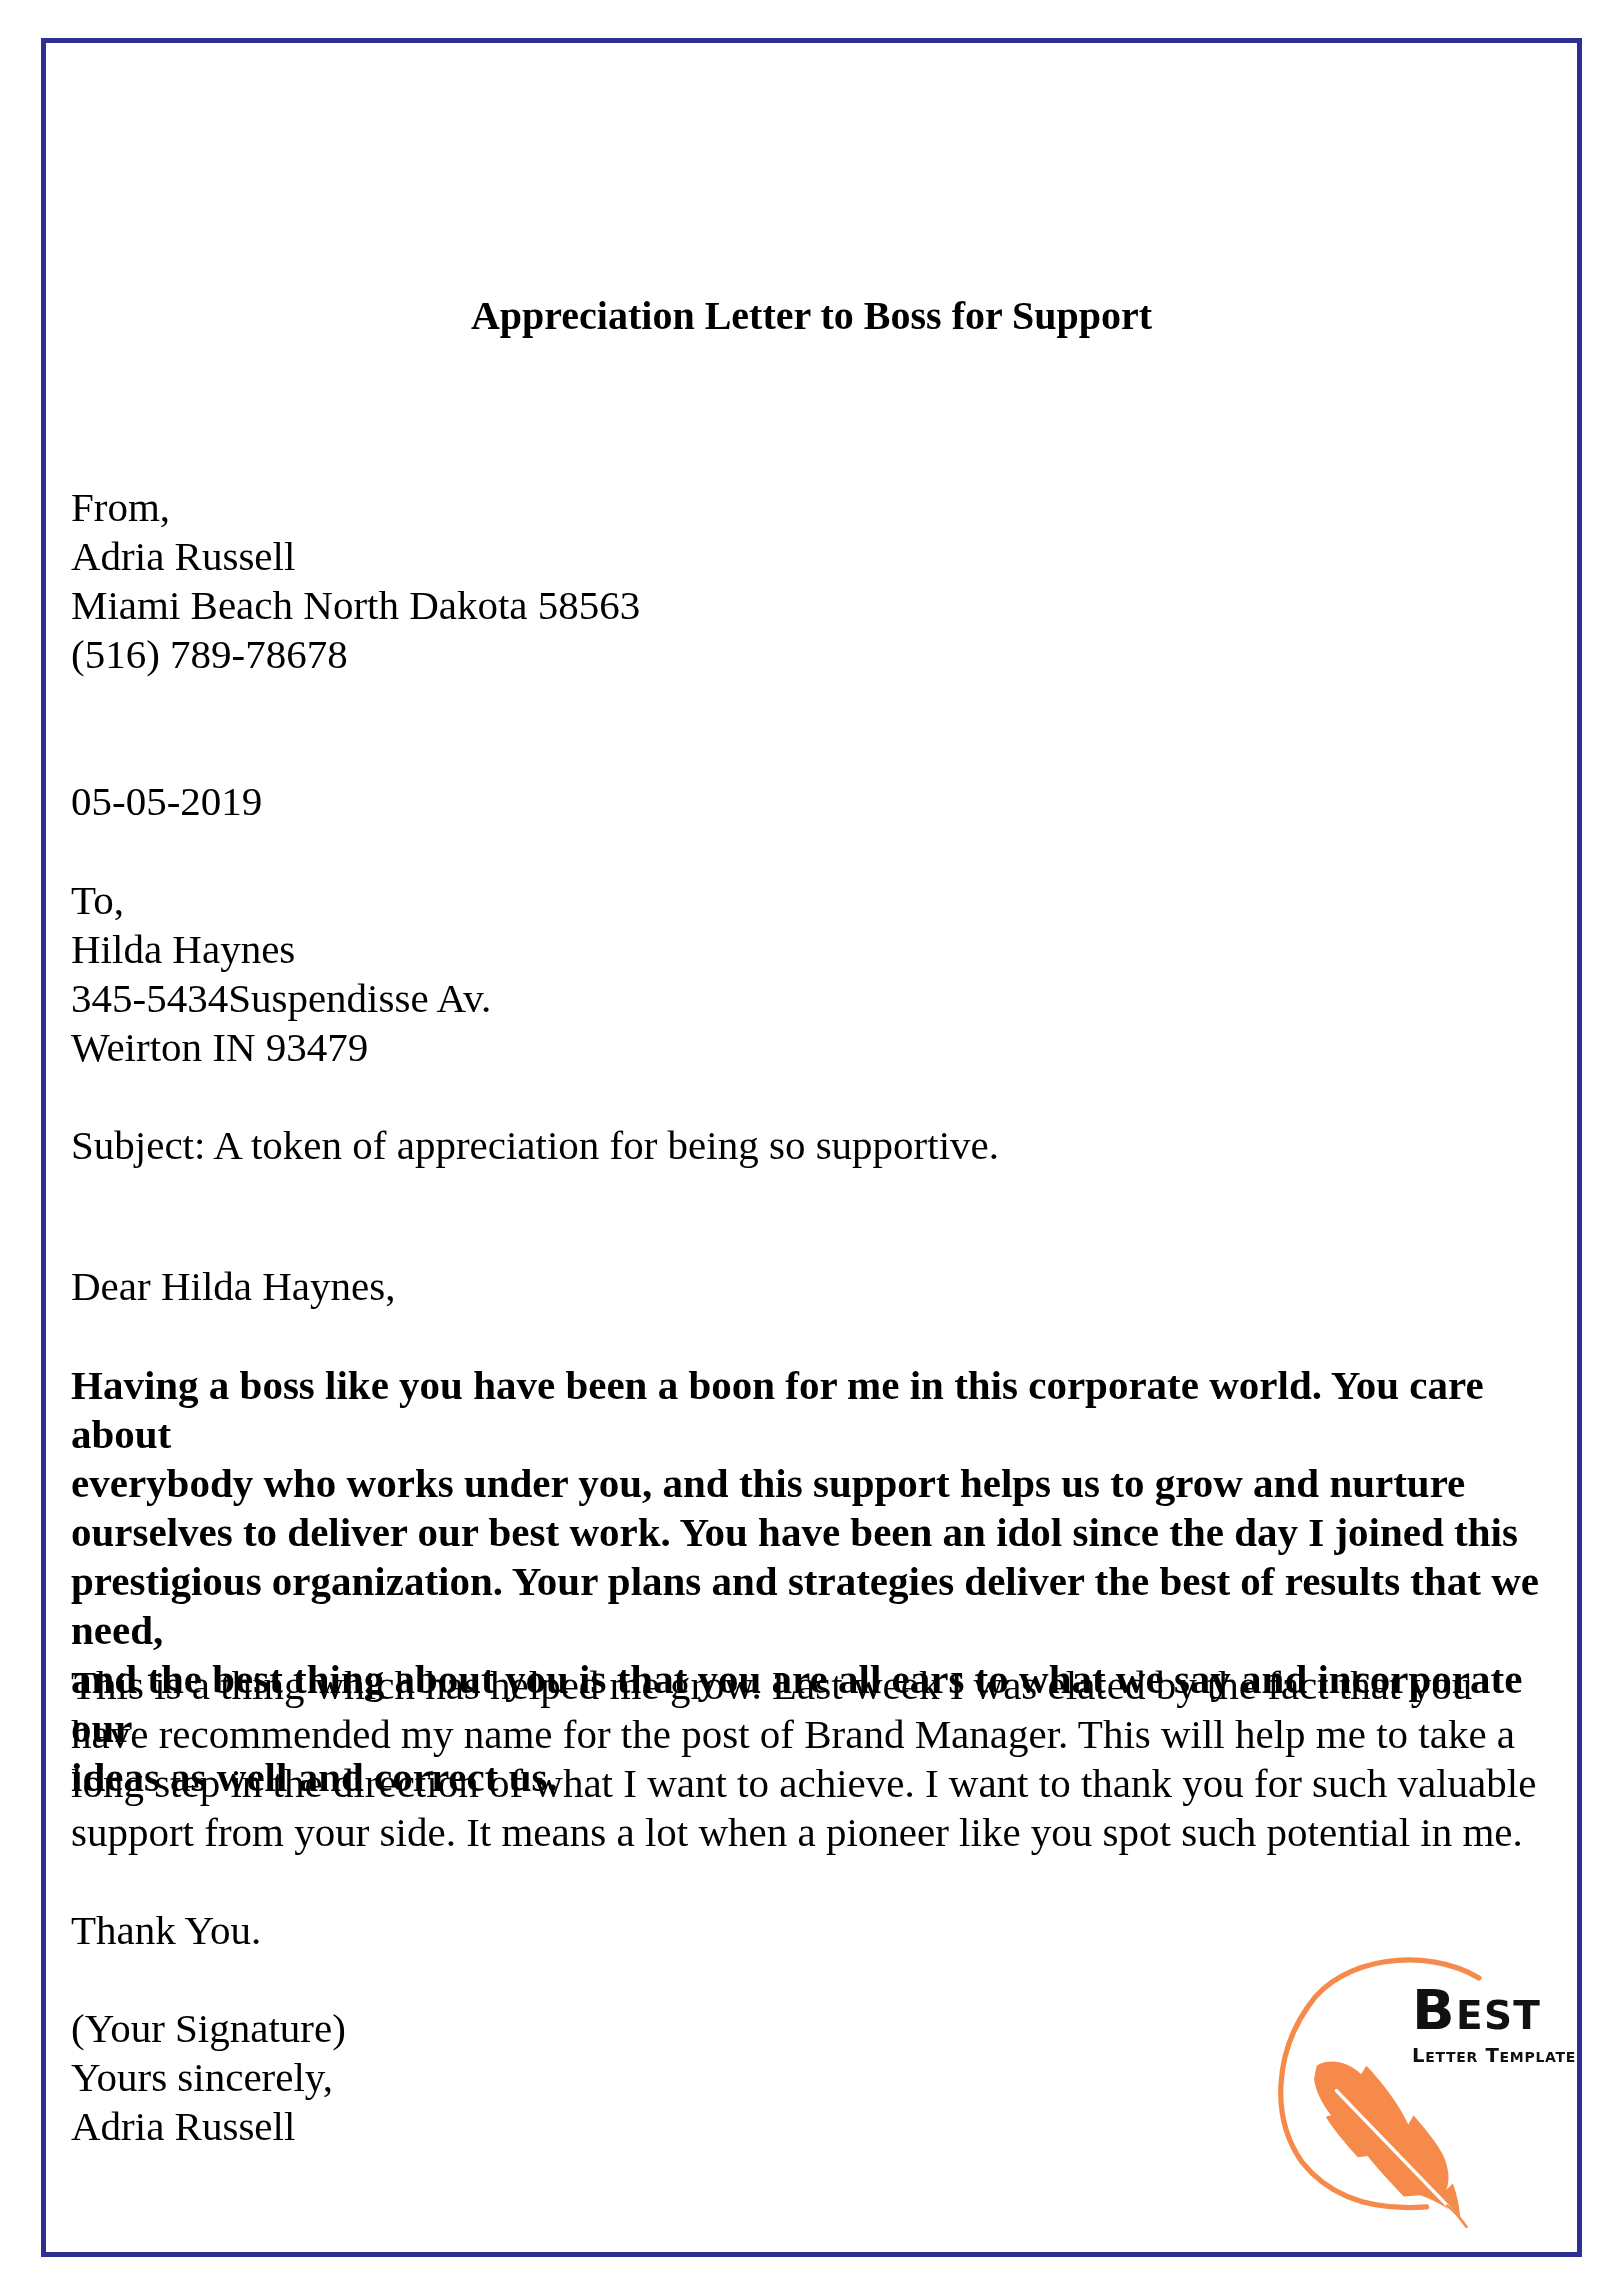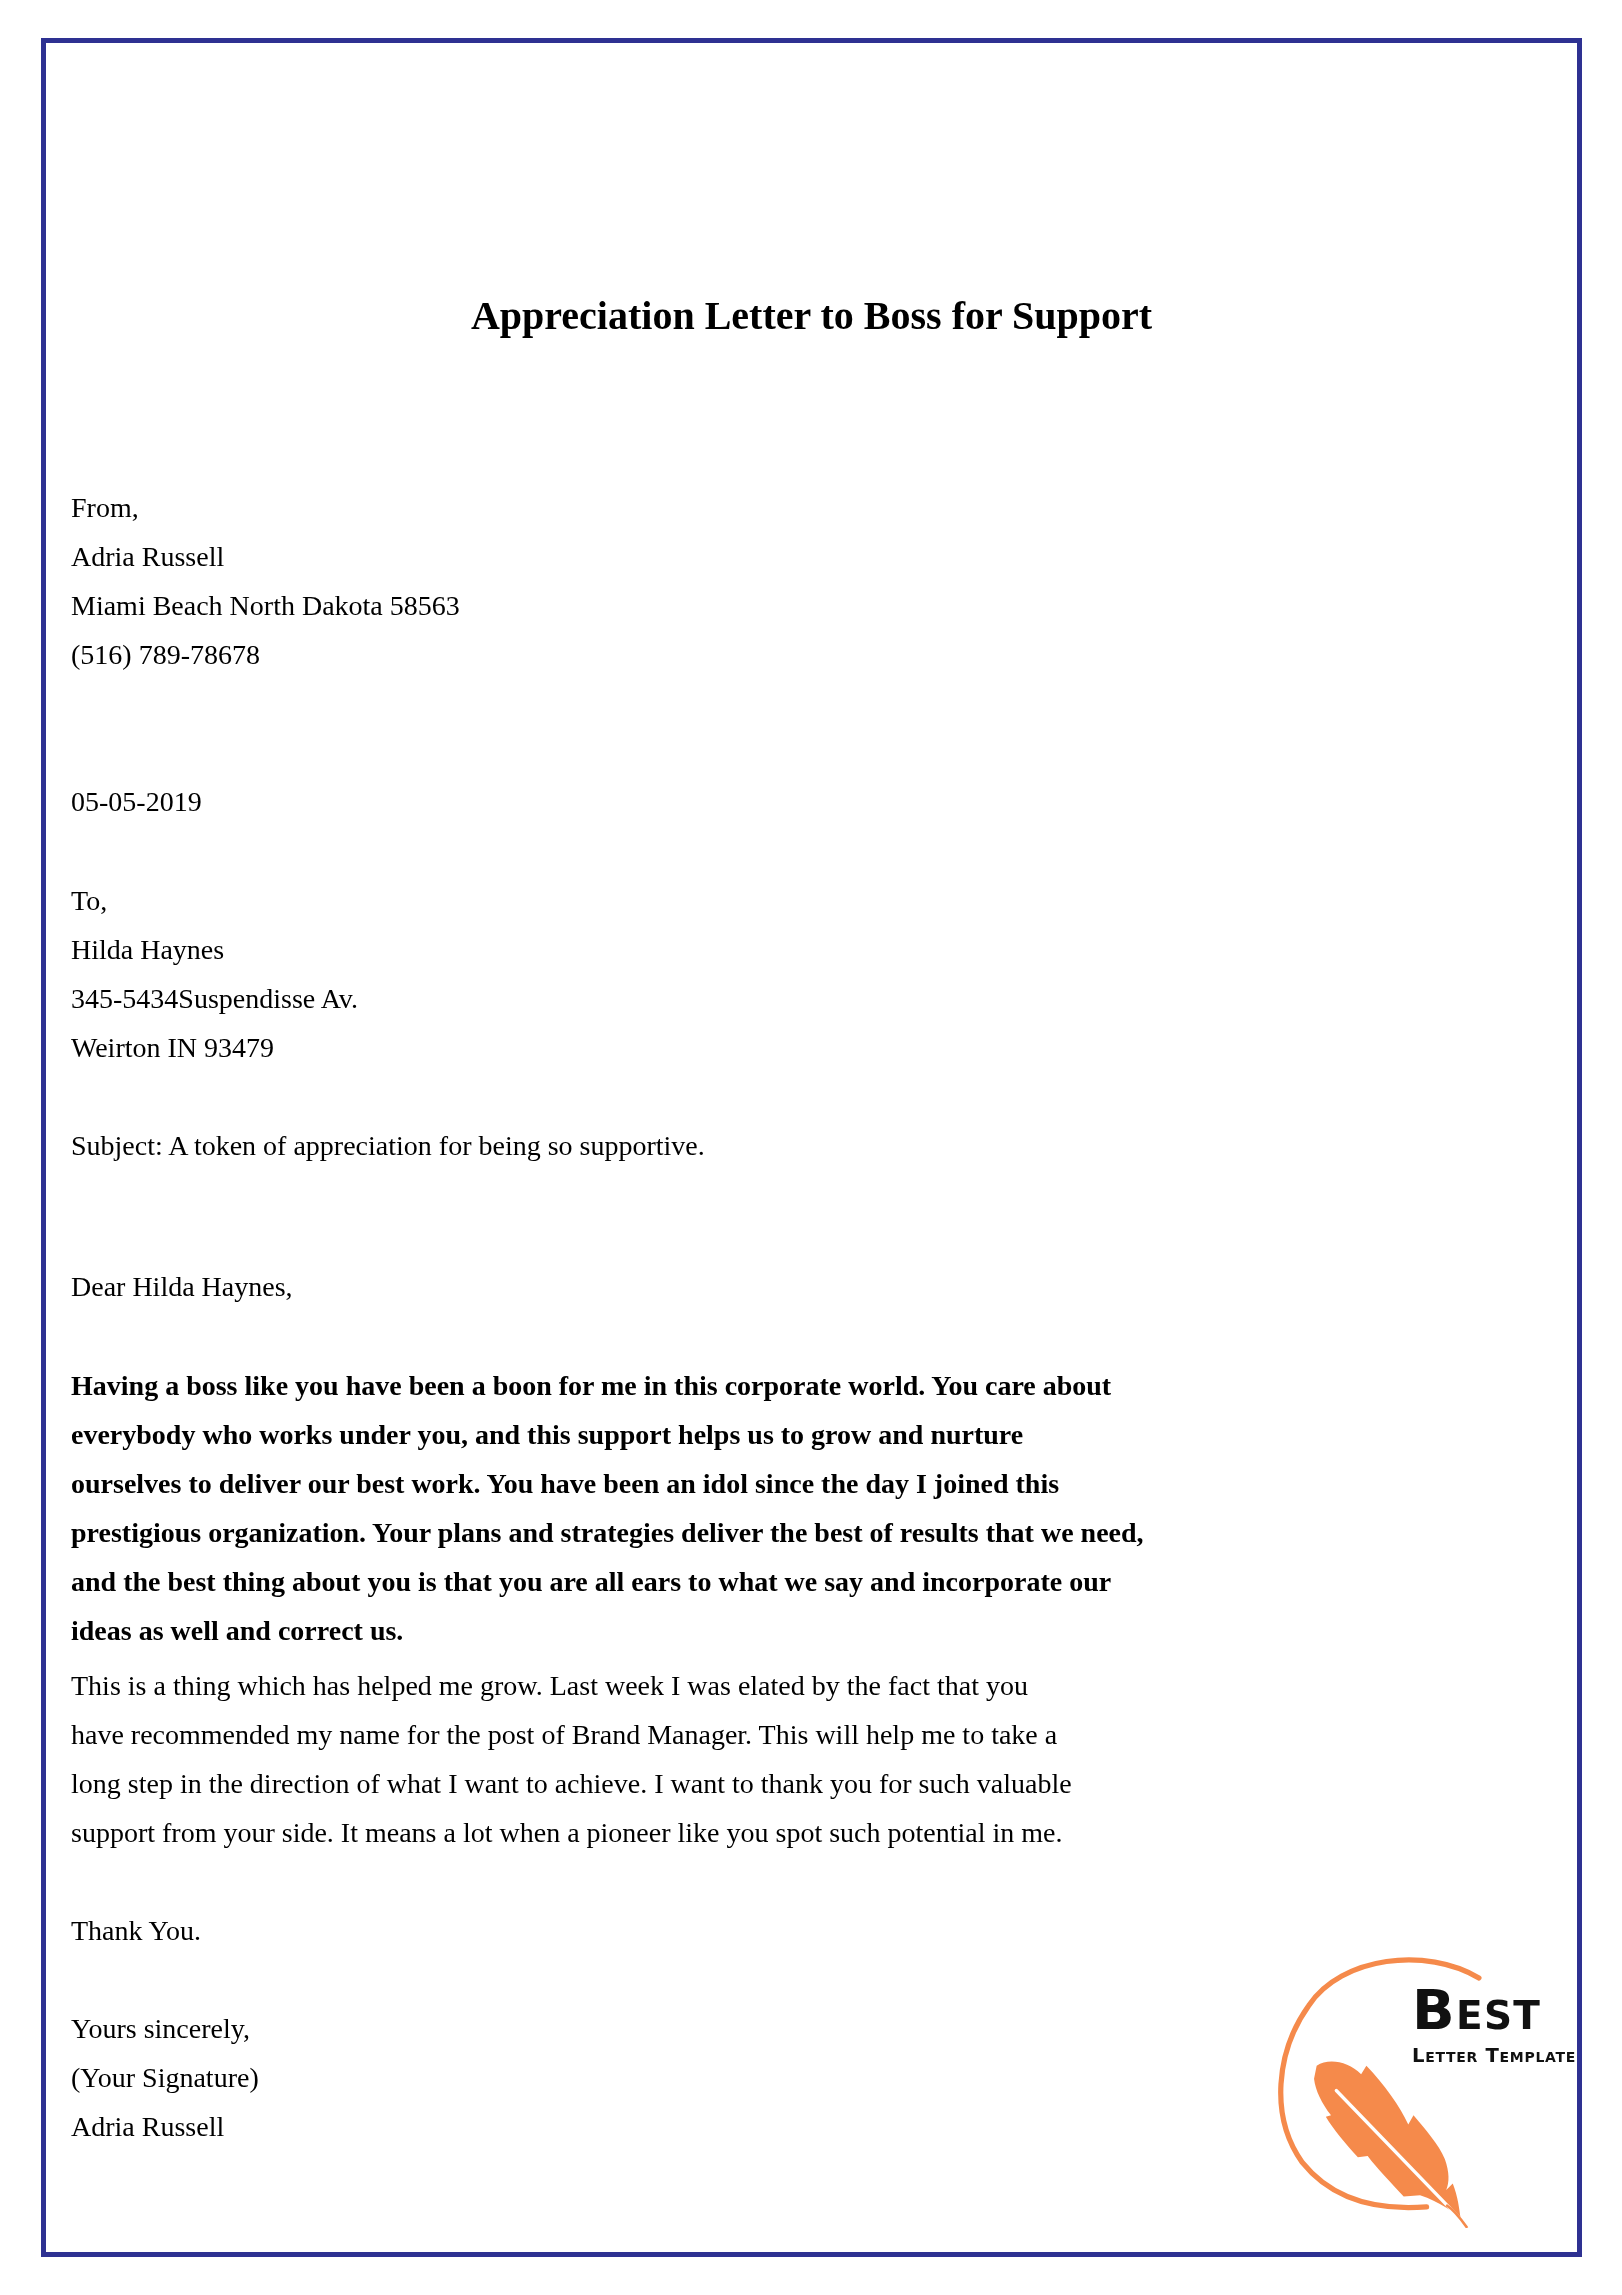--- a/index.html
+++ b/index.html
@@ -32,21 +32,21 @@
       text-align: center;
       font-weight: bold;
       font-size: 40px;
       line-height: 65px;
       margin: 0;
     }
     .body-block {
       position: absolute;
       left: 71px;
       width: 1498px;
-      font-size: 28px;
+      font-size: 41px;
       line-height: 49px;
       margin: 0;
     }
     .line {
       display: block;
       white-space: nowrap;
     }
     .para {
       display: block;
       white-space: pre-line;
@@ -132,22 +132,22 @@
 have recommended my name for the post of Brand Manager. This will help me to take a
 long step in the direction of what I want to achieve. I want to thank you for such valuable
 support from your side. It means a lot when a pioneer like you spot such potential in me.</span>
 </div>
 
 <div class="body-block" style="top: 1906px;">
   <span class="line">Thank You.</span>
 </div>
 
 <div class="body-block" style="top: 2004px;">
+  <span class="line">(Your Signature)</span>
   <span class="line">Yours sincerely,</span>
-  <span class="line">(Your Signature)</span>
   <span class="line">Adria Russell</span>
 </div>
 
 <div class="logo">
   <svg width="301" height="275" viewBox="0 0 460 420">
 
     <path d="M 330 38 C 250 -10, 120 5, 70 80 C 20 150, 10 250, 60 320 C 100 370, 160 395, 250 388" fill="none" stroke="#F58A4B" stroke-width="8" stroke-linecap="round"></path>
 
     <path d="M 82 172 C 100 160, 130 165, 150 185 L 158 172 C 185 200, 210 235, 222 262 L 230 248 C 250 272, 268 292, 278 315 C 285 335, 285 350, 280 362 L 290 352 C 298 372, 300 392, 302 405 C 290 395, 270 380, 240 370 L 215 372 C 195 350, 175 330, 160 310 L 145 312 C 125 290, 108 270, 96 250 L 104 248 C 90 230, 80 210, 78 192 Z" fill="#F58A4B"></path>
 

